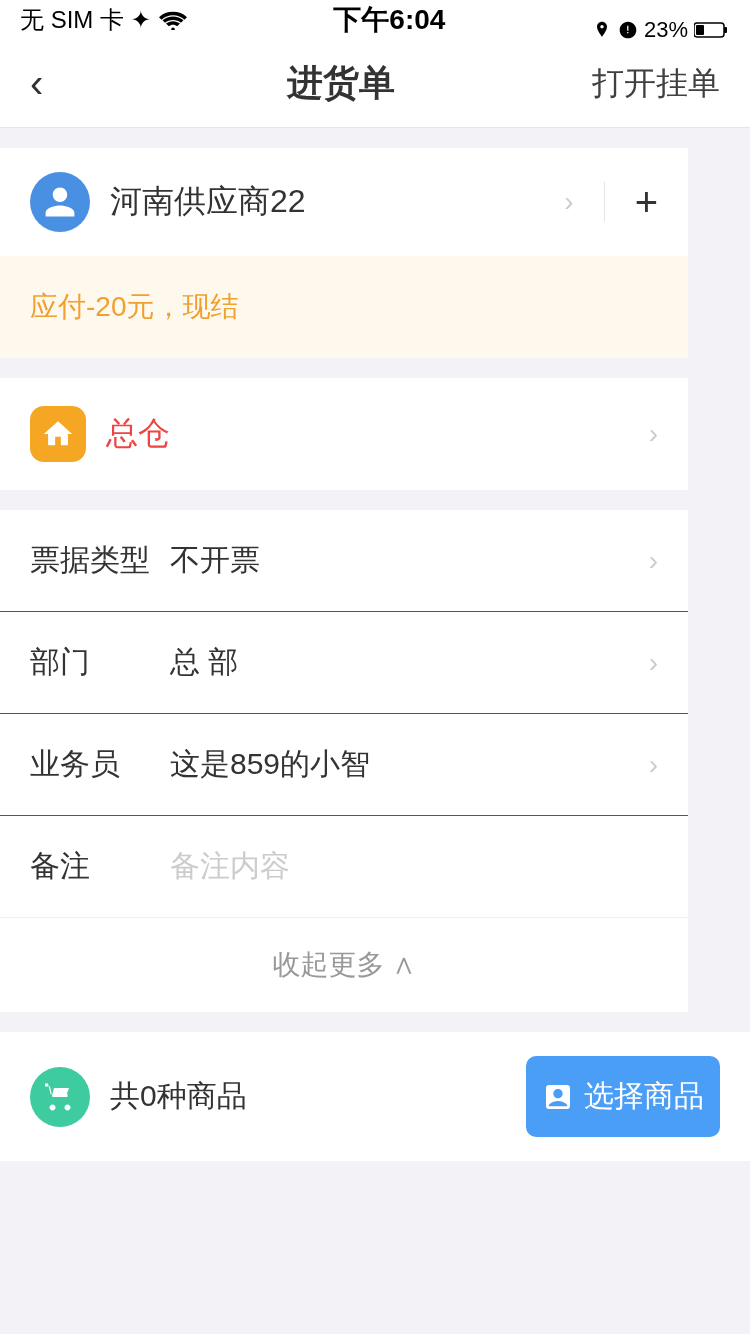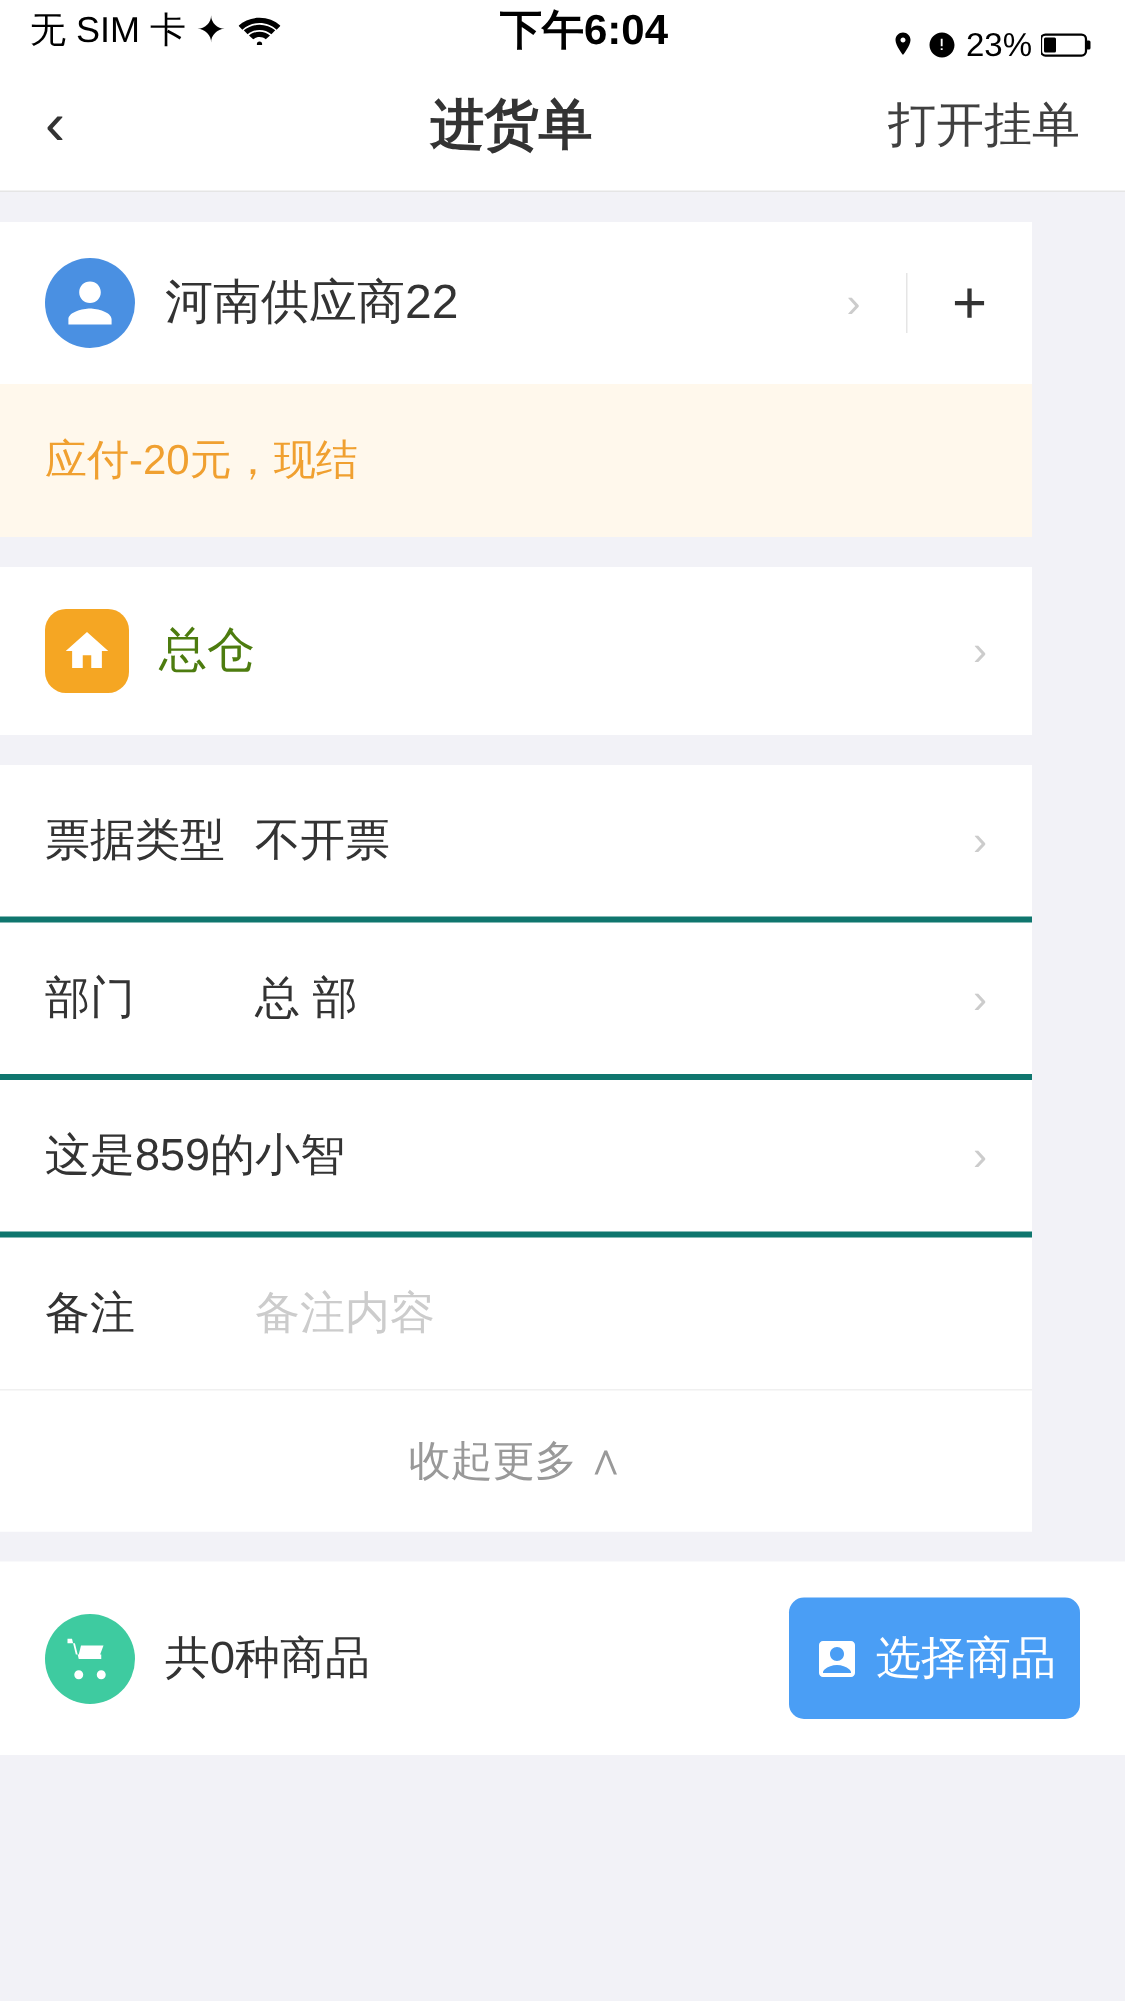--- a/index.html
+++ b/index.html
@@ -129,29 +129,29 @@
       display: flex;
       align-items: center;
       justify-content: center;
       margin-right: 20px;
       flex-shrink: 0;
     }
     .warehouse-icon svg { width: 34px; height: 34px; fill: #fff; }
     .warehouse-name {
       flex: 1;
       font-size: 32px;
-      color: #4d7c0f;
+      color: #ef4444;
     }
 
     
     .list-row {
       display: flex;
       align-items: center;
       padding: 30px;
-      border-top: 4px solid #0f766e;
+      border-top: 1px solid #0f766e;
     }
     .list-row:first-child { border-top: none; }
     .row-label {
       width: 140px;
       font-size: 30px;
       color: #333;
       flex-shrink: 0;
     }
     .row-value {
       flex: 1;
@@ -299,20 +299,21 @@
     <span class="chevron-icon">›</span>
   </div>
 
   <div class="list-row">
     <span class="row-label">部门</span>
     <span class="row-value">总 部</span>
     <span class="chevron-icon">›</span>
   </div>
 
   <div class="list-row">
+    <span class="row-label">业务员</span>
     <span class="row-value">这是859的小智</span>
     <span class="chevron-icon">›</span>
   </div>
 
   <div class="list-row">
     <span class="row-label">备注</span>
     <span class="row-value placeholder">备注内容</span>
   </div>
 
   <div class="collapse-toggle">收起更多 ∧</div>

